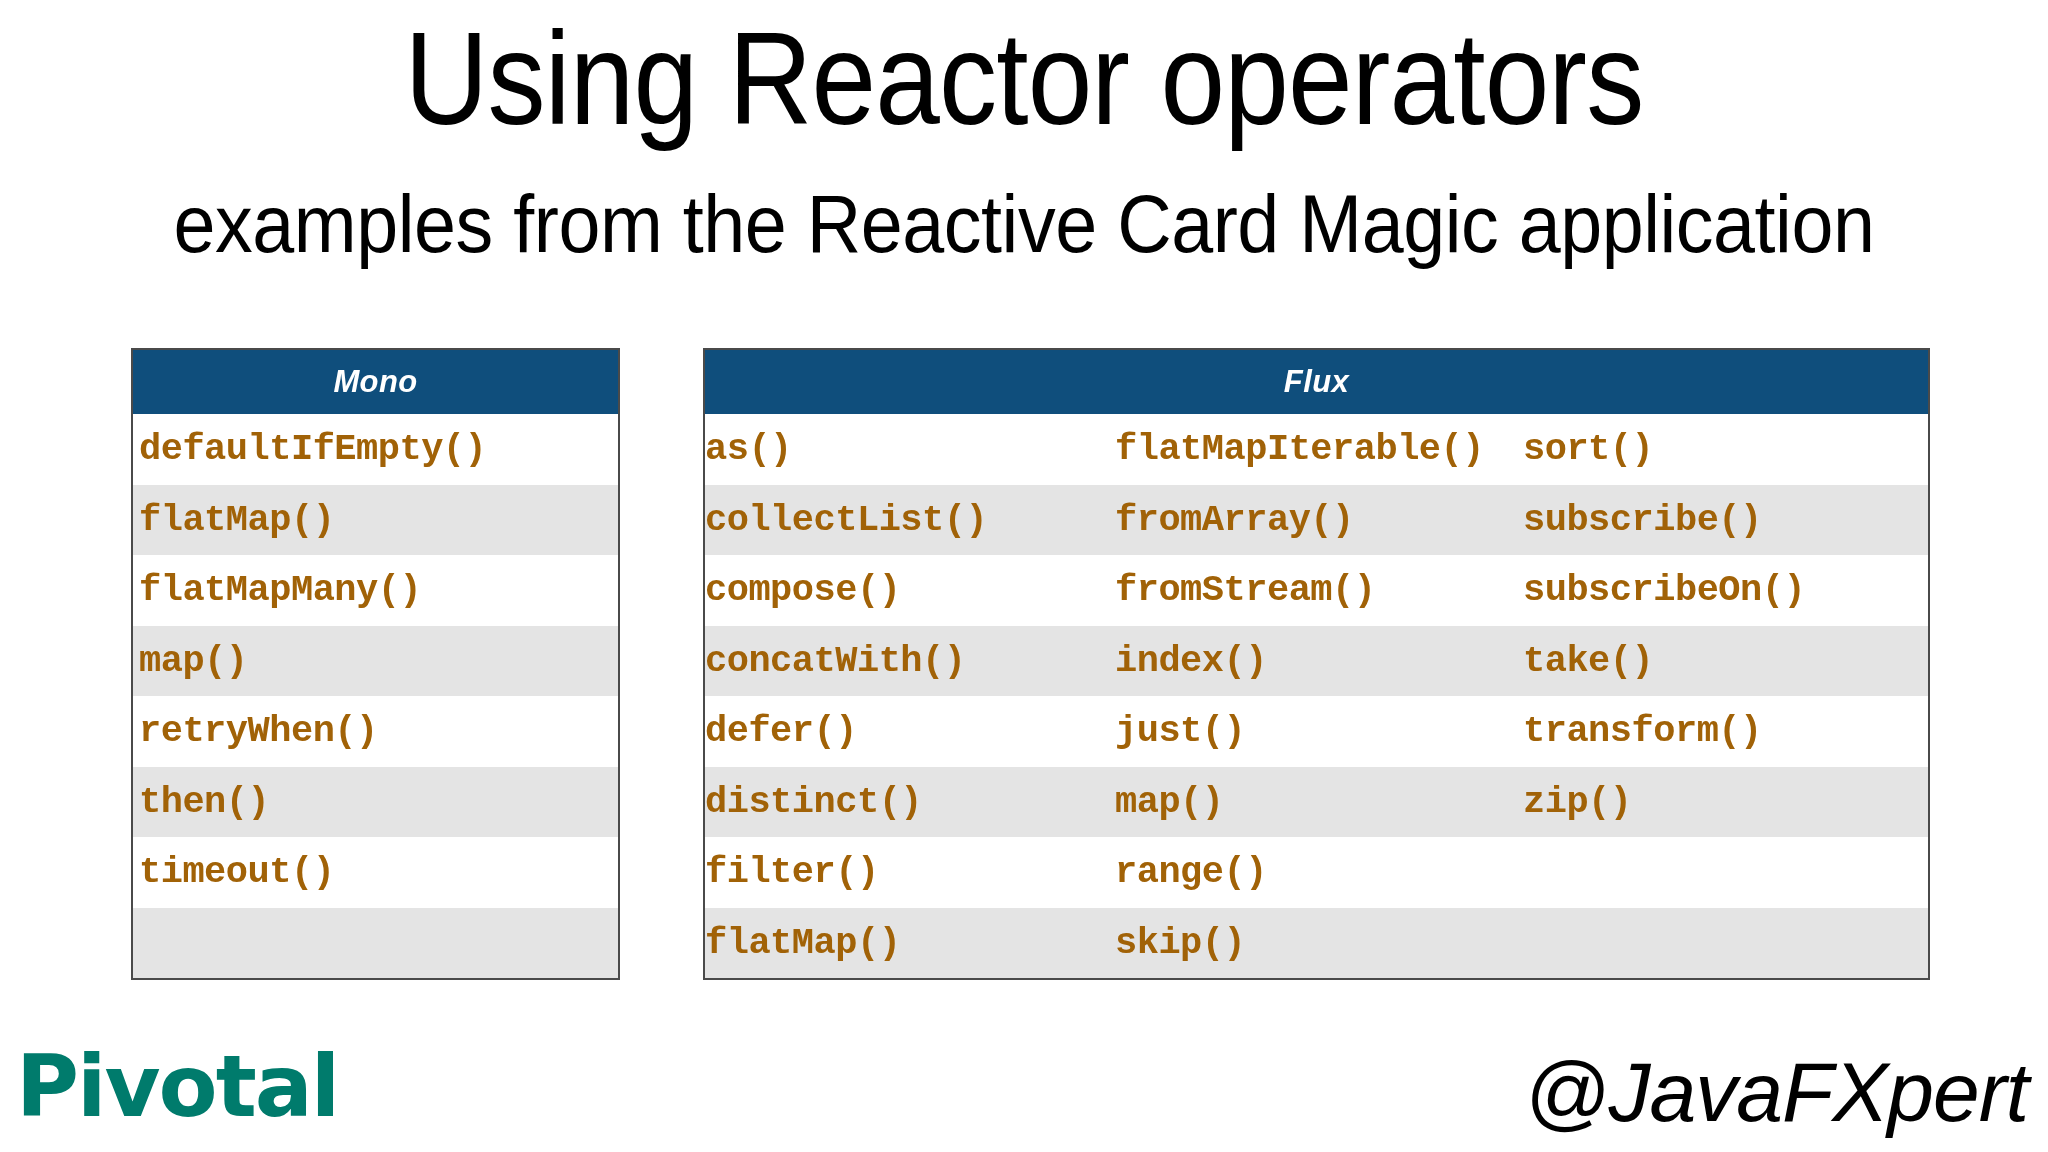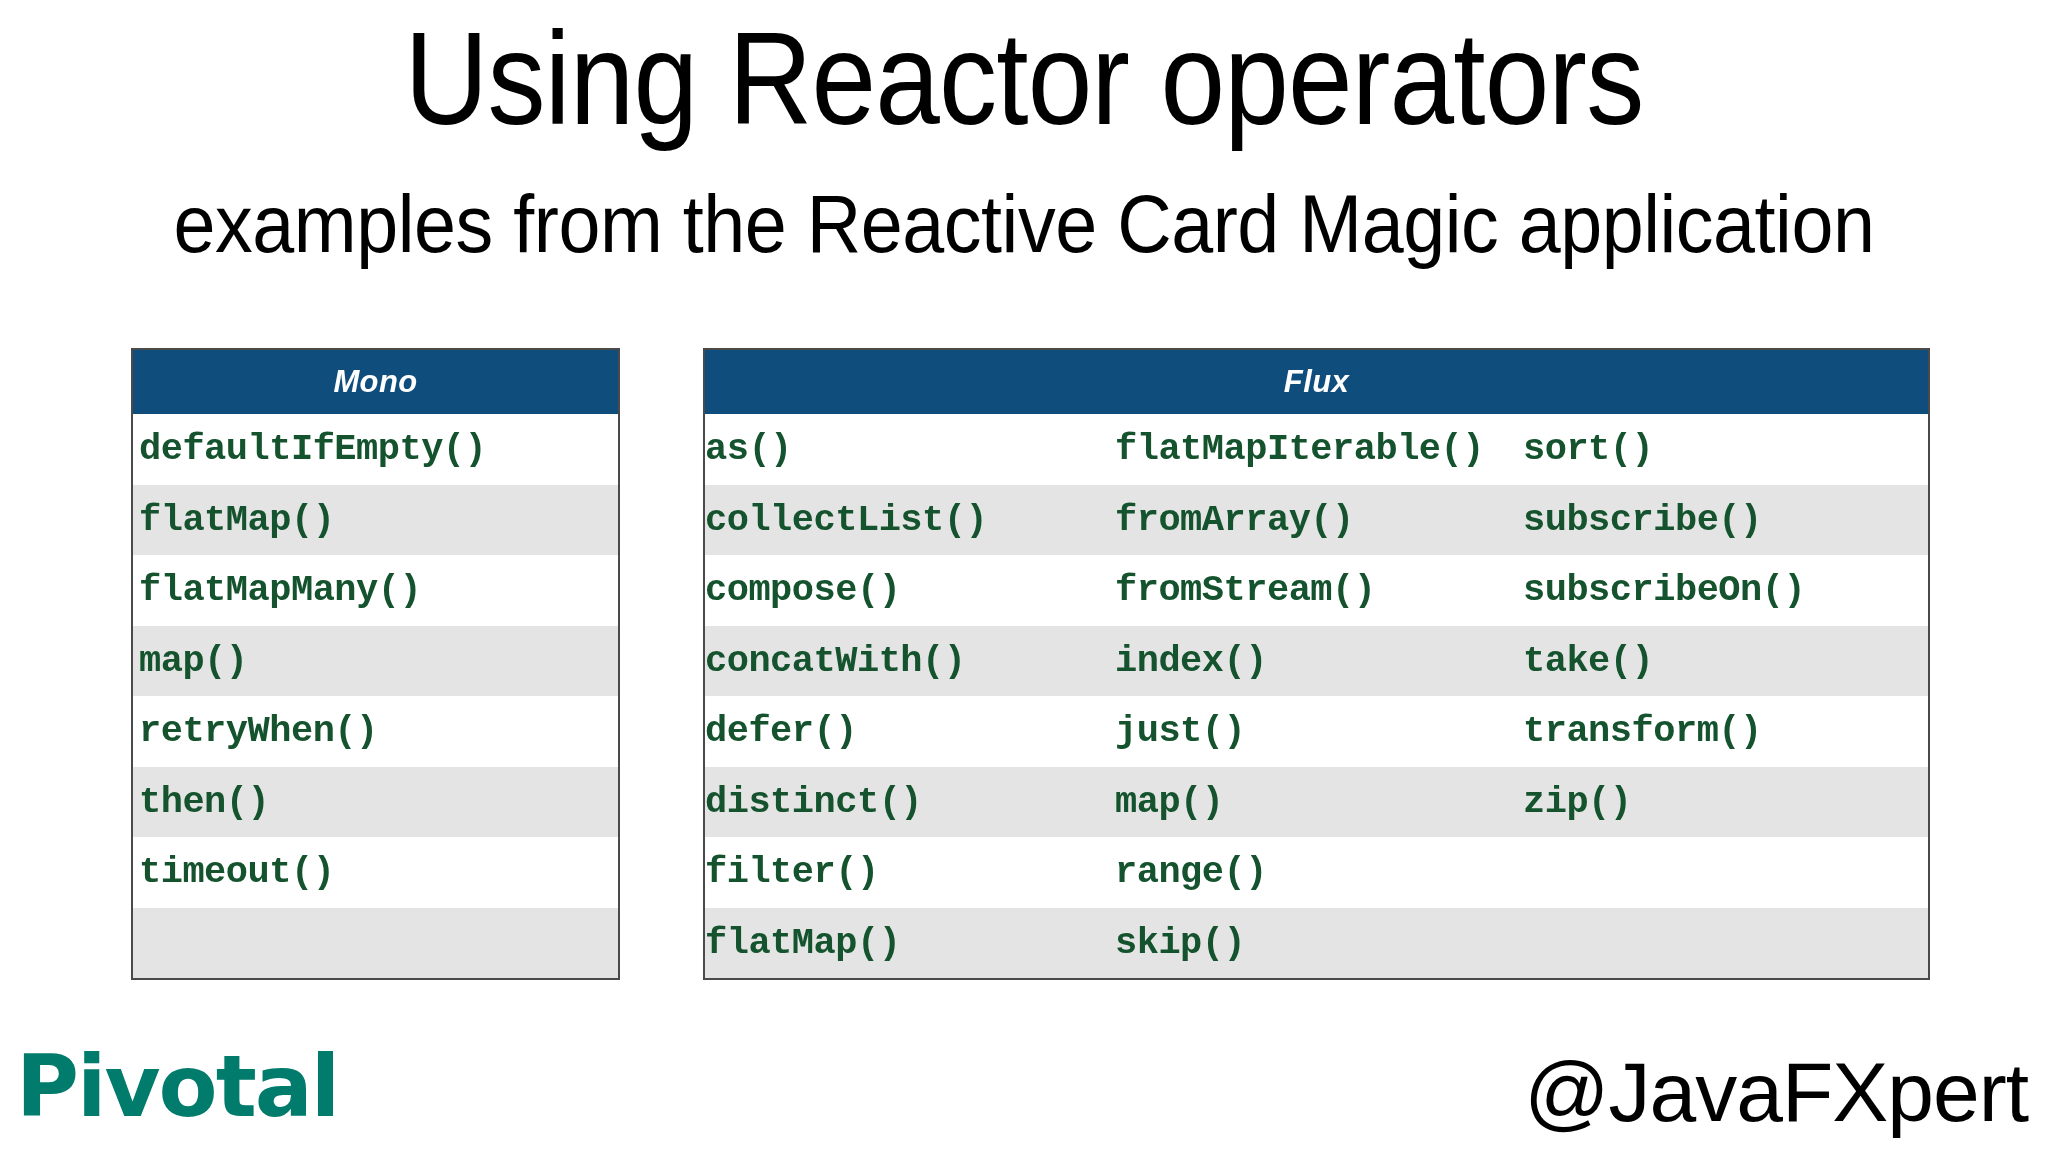--- a/index.html
+++ b/index.html
@@ -94,21 +94,21 @@
     align-items: center;
     background: #ffffff;
   }
   .op-row.alt {
     background: #e4e4e4;
   }
   .op-cell {
     font-family: "Liberation Mono", "DejaVu Sans Mono", monospace;
     font-size: 37px;
     font-weight: bold;
-    color: #14532d;
+    color: #a16207;
     white-space: nowrap;
     box-sizing: border-box;
     letter-spacing: -0.5px;
   }
   
   #mono-table .op-cell {
     padding-left: 6px;
     width: 100%;
   }
   
@@ -140,20 +140,21 @@
     position: absolute;
     right: 20px;
     top: 1044px;
     font-family: "Liberation Sans", sans-serif;
     font-size: 84px;
     line-height: 96px;
     font-weight: 400;
     color: #000000;
     letter-spacing: -1px;
     white-space: nowrap;
+    font-style: italic;
   }
 </style>
 </head>
 <body>
 
 <div class="slide-title">Using Reactor operators</div>
 
 <div class="slide-subtitle">examples from the Reactive Card Magic application</div>
 
 <div class="op-table" id="mono-table">

